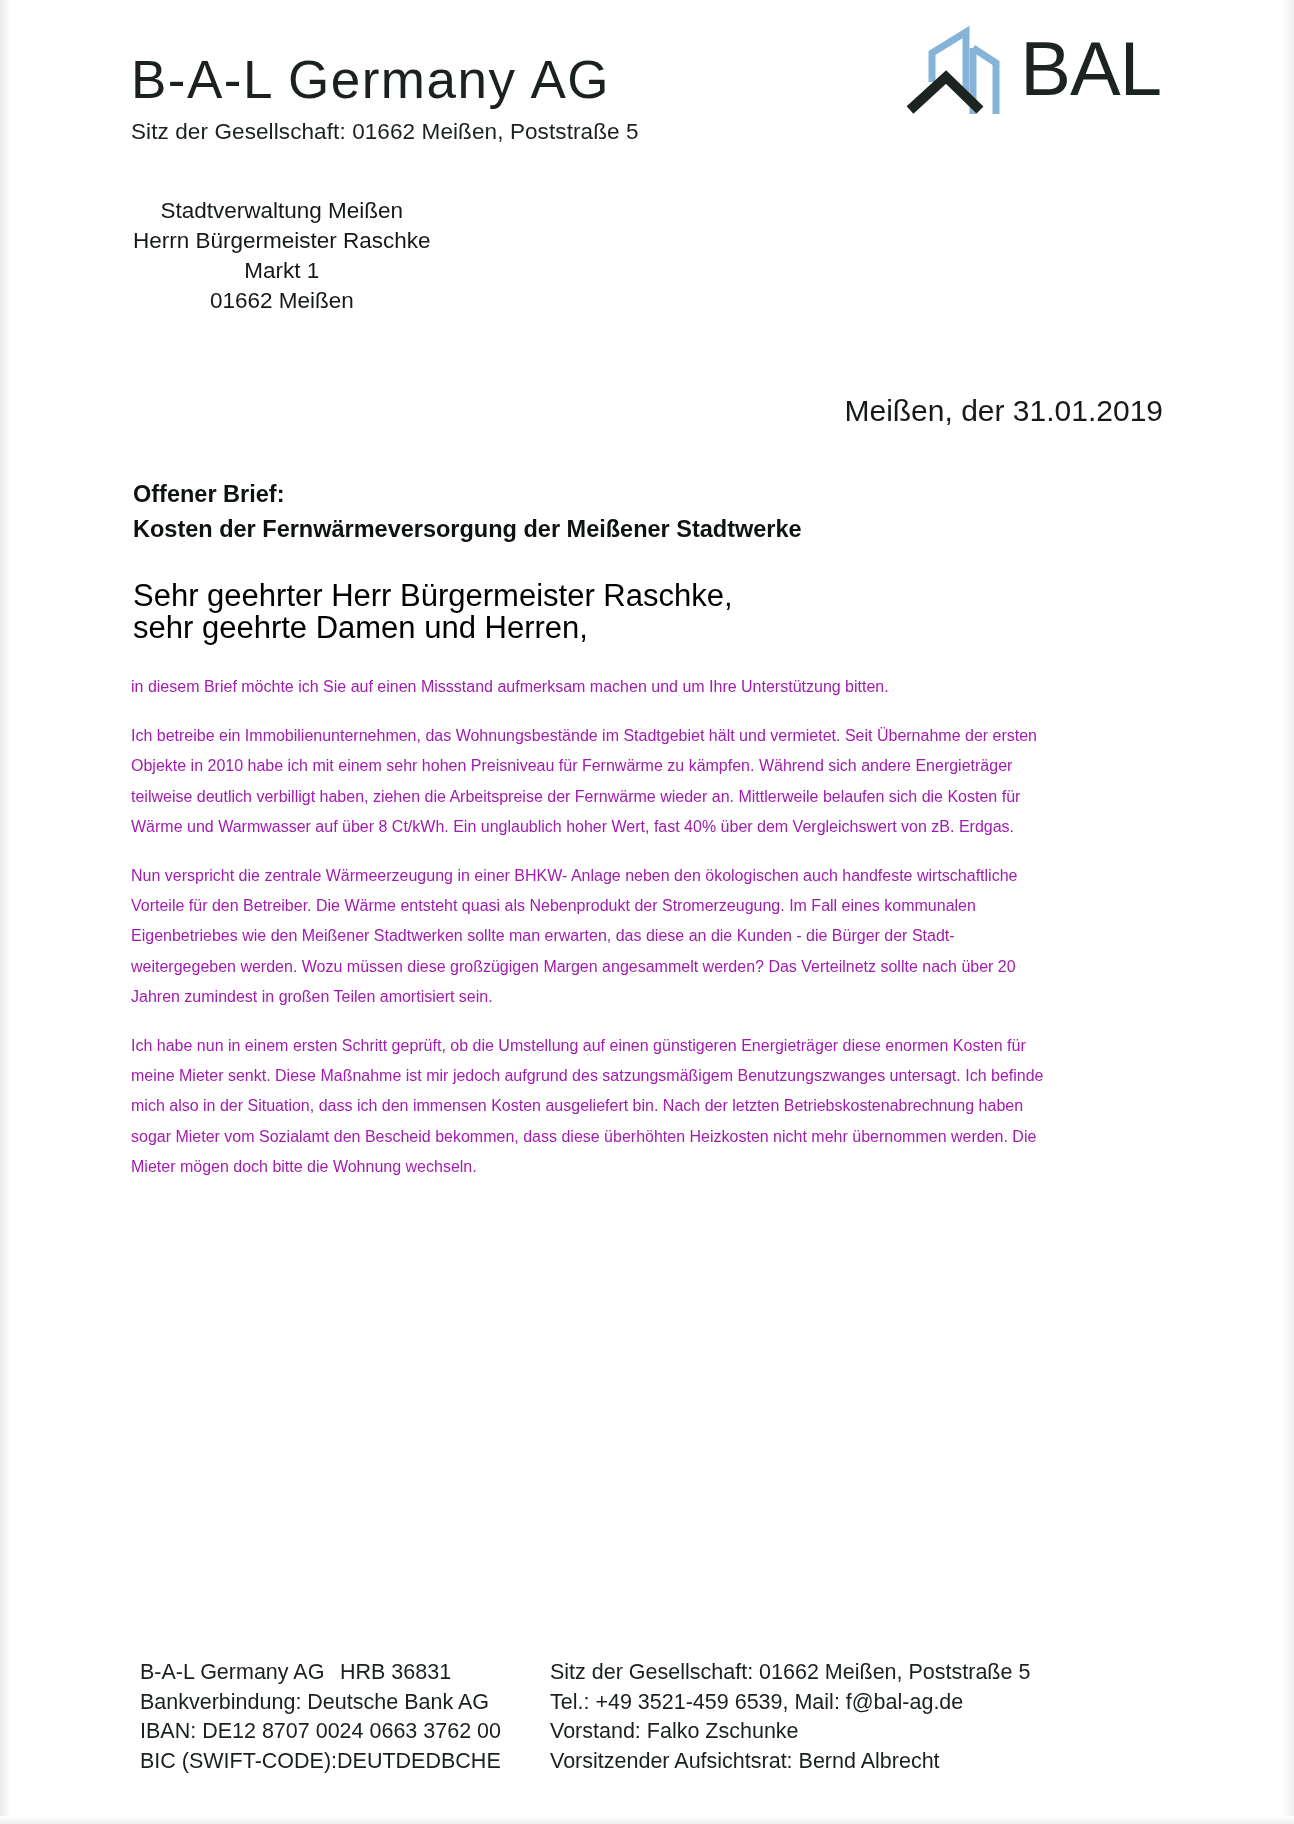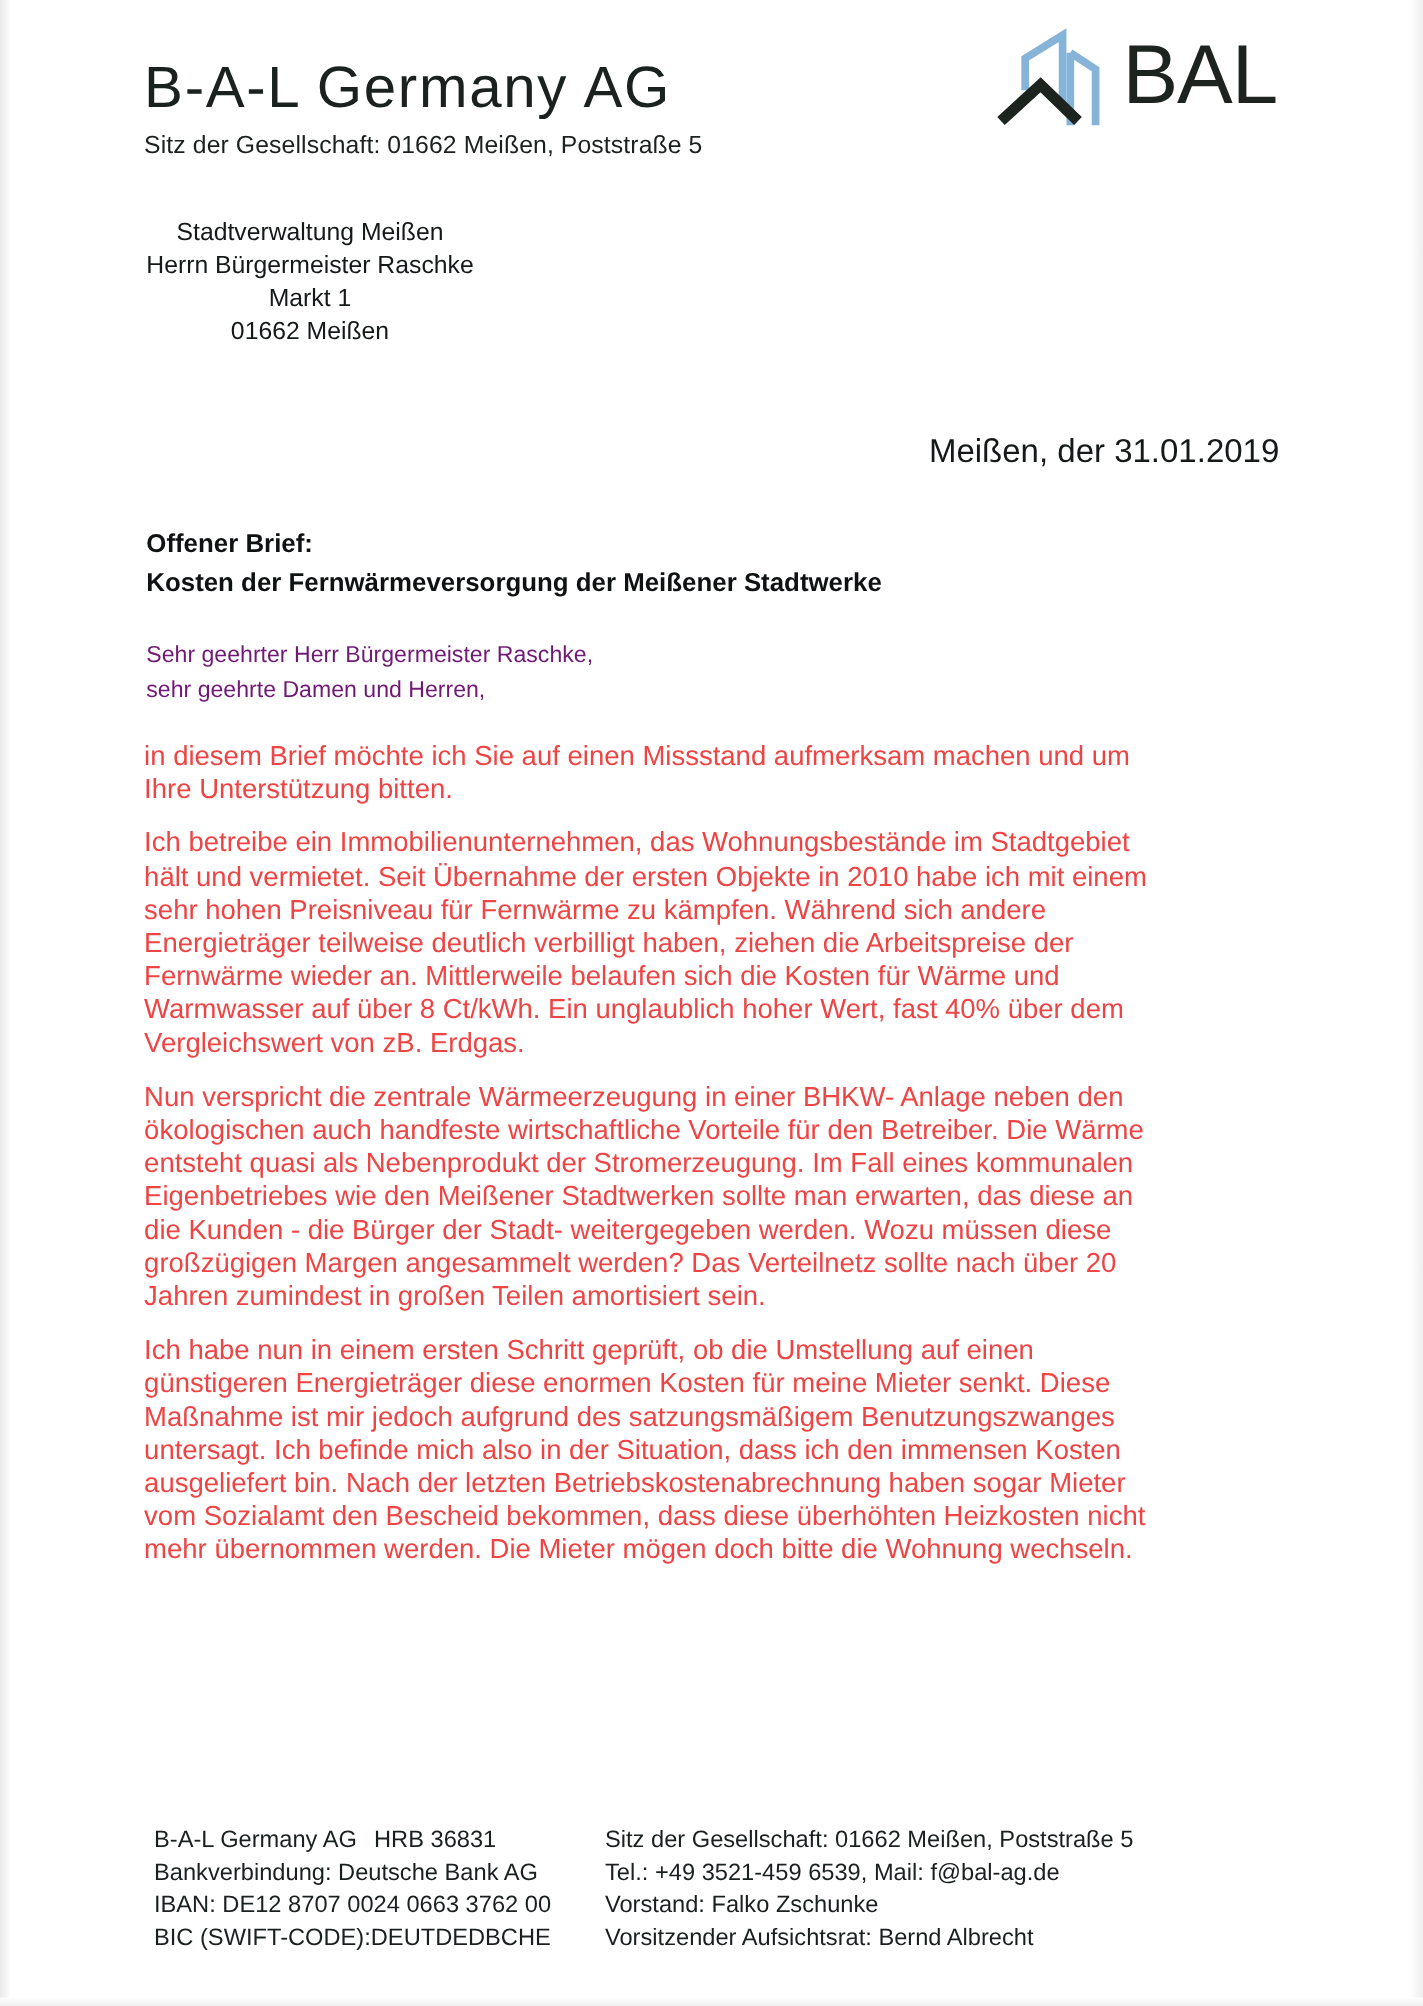--- a/index.html
+++ b/index.html
@@ -135,34 +135,34 @@
     line-height: 35px;
     color: #0e1212;
     white-space: nowrap;
   }
 
   
   .salutation {
     position: absolute;
     left: 133px;
     top: 580px;
-    font-size: 21px;
+    font-size: 31px;
     line-height: 32px;
-    color: #701a75;
+    color: #000000;
   }
 
   
   .body-text {
     position: absolute;
     left: 131px;
     top: 672px;
     width: 925px;
-    font-size: 25px;
+    font-size: 16px;
     line-height: 30.2px;
-    color: #ef4444;
+    color: #a21caf;
     text-align: left;
   }
   .body-text p {
     margin: 0 0 19px 0;
   }
 
   
   .footer {
     position: absolute;
     left: 140px;

